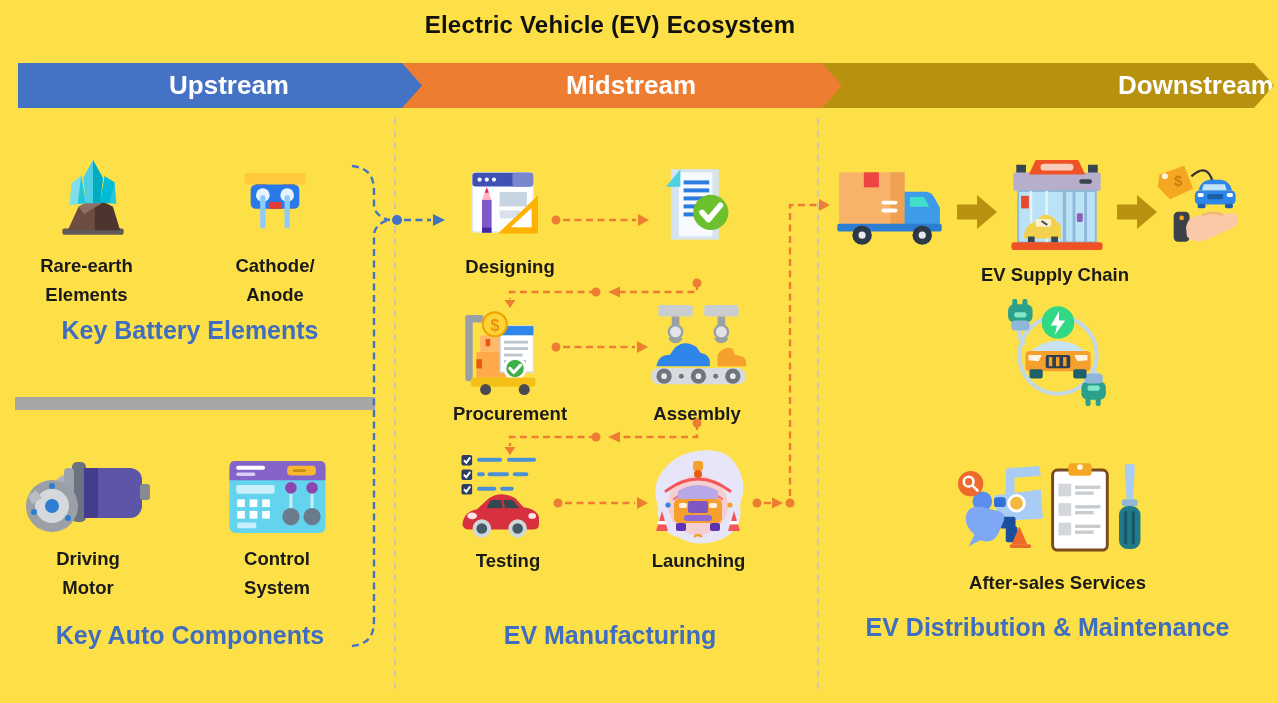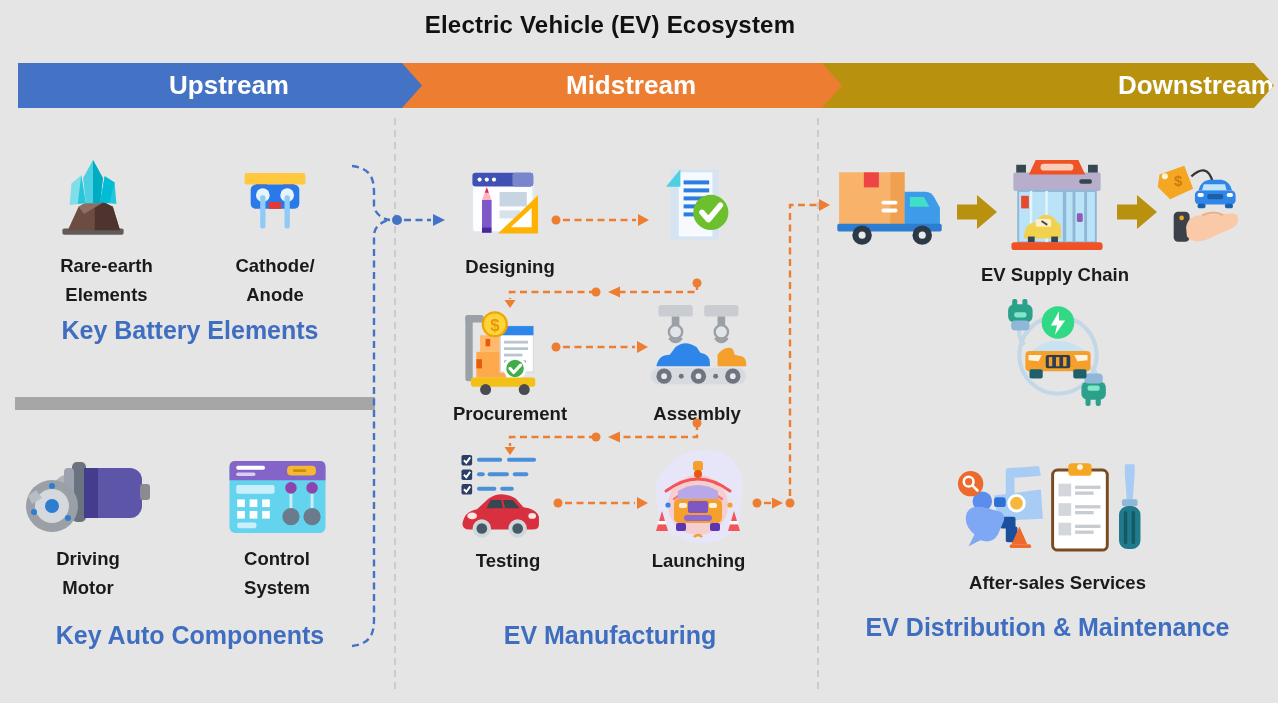--- a/index.html
+++ b/index.html
@@ -1,16 +1,16 @@
 <!DOCTYPE html>
 <html><head>
 <meta charset="utf-8">
 <style>
   html,body{margin:0;padding:0;background:#fff;}
-  .canvas{position:relative;width:1278px;height:703px;background:#e5e5e5;
+  .canvas{position:relative;width:1278px;height:703px;background:#fde047;
           font-family:"Liberation Sans",sans-serif;overflow:hidden;}
   .abs{position:absolute;}
   .title{left:0;top:11px;width:1220px;text-align:center;font-size:24px;
          font-weight:bold;color:#111;letter-spacing:0.2px;}
   .banner{position:absolute;top:63px;height:45px;display:flex;align-items:center;
           justify-content:center;color:#fff;font-weight:bold;font-size:26px;padding-left:12px;}
   .banner-first{clip-path:polygon(0 0,calc(100% - 20px) 0,100% 50%,calc(100% - 20px) 100%,0 100%);}
   .banner-mid{clip-path:polygon(0 0,calc(100% - 20px) 0,100% 50%,calc(100% - 20px) 100%,0 100%,20px 50%);}
   .b-up{left:18px;width:398px;background:#4472C4;}
   .b-mid{left:402px;width:434px;background:#ED7D31;}
@@ -56,21 +56,21 @@
     <circle cx="68" cy="30" r="8" fill="#E53935"></circle>
     <rect x="10" y="12" width="80" height="15" rx="3" fill="#FFC83D"></rect>
     <rect x="18" y="27" width="64" height="32" rx="7" fill="#2979E8"></rect>
     <rect x="42" y="50" width="16" height="9" fill="#E53935"></rect>
     <circle cx="34" cy="41" r="9" fill="#E8F4FD"></circle>
     <circle cx="66" cy="41" r="9" fill="#E8F4FD"></circle>
     <rect x="30.5" y="41" width="7" height="44" rx="3" fill="#90CAF9"></rect>
     <rect x="62.5" y="41" width="7" height="44" rx="3" fill="#90CAF9"></rect>
   </svg>
 
-  <div class="abs item-label" style="left:24px;top:251px;width:165px">
+  <div class="abs item-label" style="left:4px;top:251px;width:165px">
     <div>Rare-earth</div>
     <div>Elements</div>
   </div>
   <div class="abs item-label" style="left:195px;top:251px;width:160px">
     <div>Cathode/</div>
     <div>Anode</div>
   </div>
 
   <div class="abs section-heading" style="left:5px;top:316px;width:370px">Key Battery Elements</div>
 

